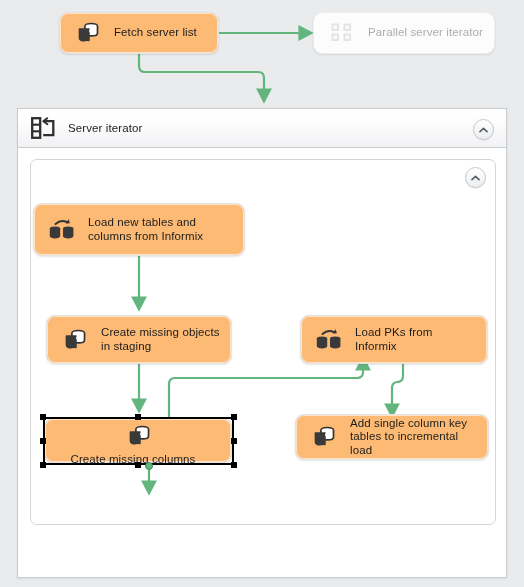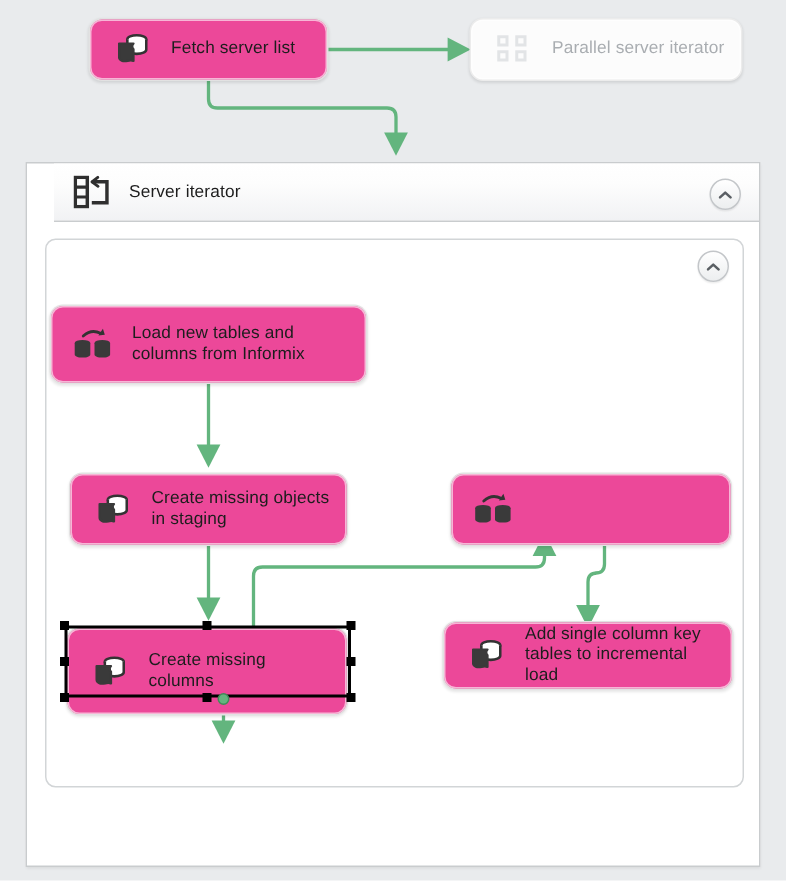--- a/index.html
+++ b/index.html
@@ -8,21 +8,21 @@
     background:#e9ebed;
     font-family:"Liberation Sans", sans-serif;
     overflow:hidden;
     position:relative;
   }
   #canvas{position:absolute;left:0;top:0;width:524px;height:587px;}
 
   
   .node{
     position:absolute;
-    background:#ec4899;
+    background:#fdba74;
     border:1px solid #e2e2e2;
     border-radius:9px;
     box-shadow:0 1px 2px rgba(0,0,0,.10), 0 0 0 1px rgba(255,255,255,.6) inset;
     display:flex;align-items:center;
     box-sizing:border-box;
     z-index:6;
   }
   .node .ic{
     flex:0 0 auto;
     width:34px;height:34px;
@@ -48,21 +48,20 @@
     box-sizing:border-box;
     box-shadow:0 1px 2px rgba(0,0,0,.07);
     z-index:2;
   }
   .container > .hdr{
     position:absolute;left:0;top:0;right:0;
     background:linear-gradient(to bottom,#ffffff 0%,#fdfdfd 35%,#f1f2f4 100%);
     border-bottom:1px solid #c9ccce;
     display:flex;align-items:center;
     box-sizing:border-box;
-    margin-left:18px;
   }
   .container > .hdr .htitle{
     font-size:11.5px;color:#1d1d1d;letter-spacing:.1px;
   }
   .grp{
     position:absolute;
     background:#ffffff;
     border:1px solid #d2d5d7;
     border-radius:7px;
     box-sizing:border-box;
@@ -221,23 +220,24 @@
     <span class="ic">
       <svg width="30" height="26" viewBox="0 0 30 26">
         <path d="M8.5,7.0 Q14.0,2.0 20.0,5.2" fill="none" stroke="#333" stroke-width="1.9" stroke-linecap="round"></path>
         <path d="M21.6,2.2 L22.9,6.2 L18.6,6.6 Z" fill="#333"></path>
         <ellipse cx="8.0" cy="11.6" rx="5.2" ry="2.0" fill="#3a3a3a"></ellipse>
         <path d="M2.8,11.6 V19.3 C2.8,20.5 5.1,21.4 8.0,21.4 C10.9,21.4 13.2,20.5 13.2,19.3 V11.6 Z" fill="#3a3a3a"></path>
         <ellipse cx="21.2" cy="11.6" rx="5.2" ry="2.0" fill="#3a3a3a"></ellipse>
         <path d="M16.0,11.6 V19.3 C16.0,20.5 18.3,21.4 21.2,21.4 C24.1,21.4 26.4,20.5 26.4,19.3 V11.6 Z" fill="#3a3a3a"></path>
       </svg>
     </span>
-  </div>
-
-  <div class="node" style="left:44px;top:418px;width:188px;height:59px;">
+    <span class="lbl">Load PKs from Informix</span>
+  </div>
+
+  <div class="node" style="left:44px;top:418px;width:188px;height:45px;flex-direction:column;">
     <span class="ic">
       <svg width="26" height="26" viewBox="0 0 26 26">
         <ellipse cx="16.2" cy="6.2" rx="6.3" ry="2.7" fill="#ffffff" stroke="#333" stroke-width="1.7"></ellipse>
         <path d="M9.9,6.2 V13.2 C9.9,14.7 12.7,15.9 16.2,15.9 C19.7,15.9 22.5,14.7 22.5,13.2 V6.2" fill="#ffffff" stroke="#333" stroke-width="1.7"></path>
         <path d="M4.4,9.0 H14.0 C13.0,10.1 13.0,11.7 14.0,12.8 V20.6 C11.4,19.3 9.2,21.6 6.5,20.6 C5.2,20.1 4.4,19.3 4.4,18.2 Z" fill="#3a3a3a" stroke="#3a3a3a" stroke-width="1.5" stroke-linejoin="round"></path>
       </svg>
     </span>
     <span class="lbl">Create missing columns</span>
   </div>
 

